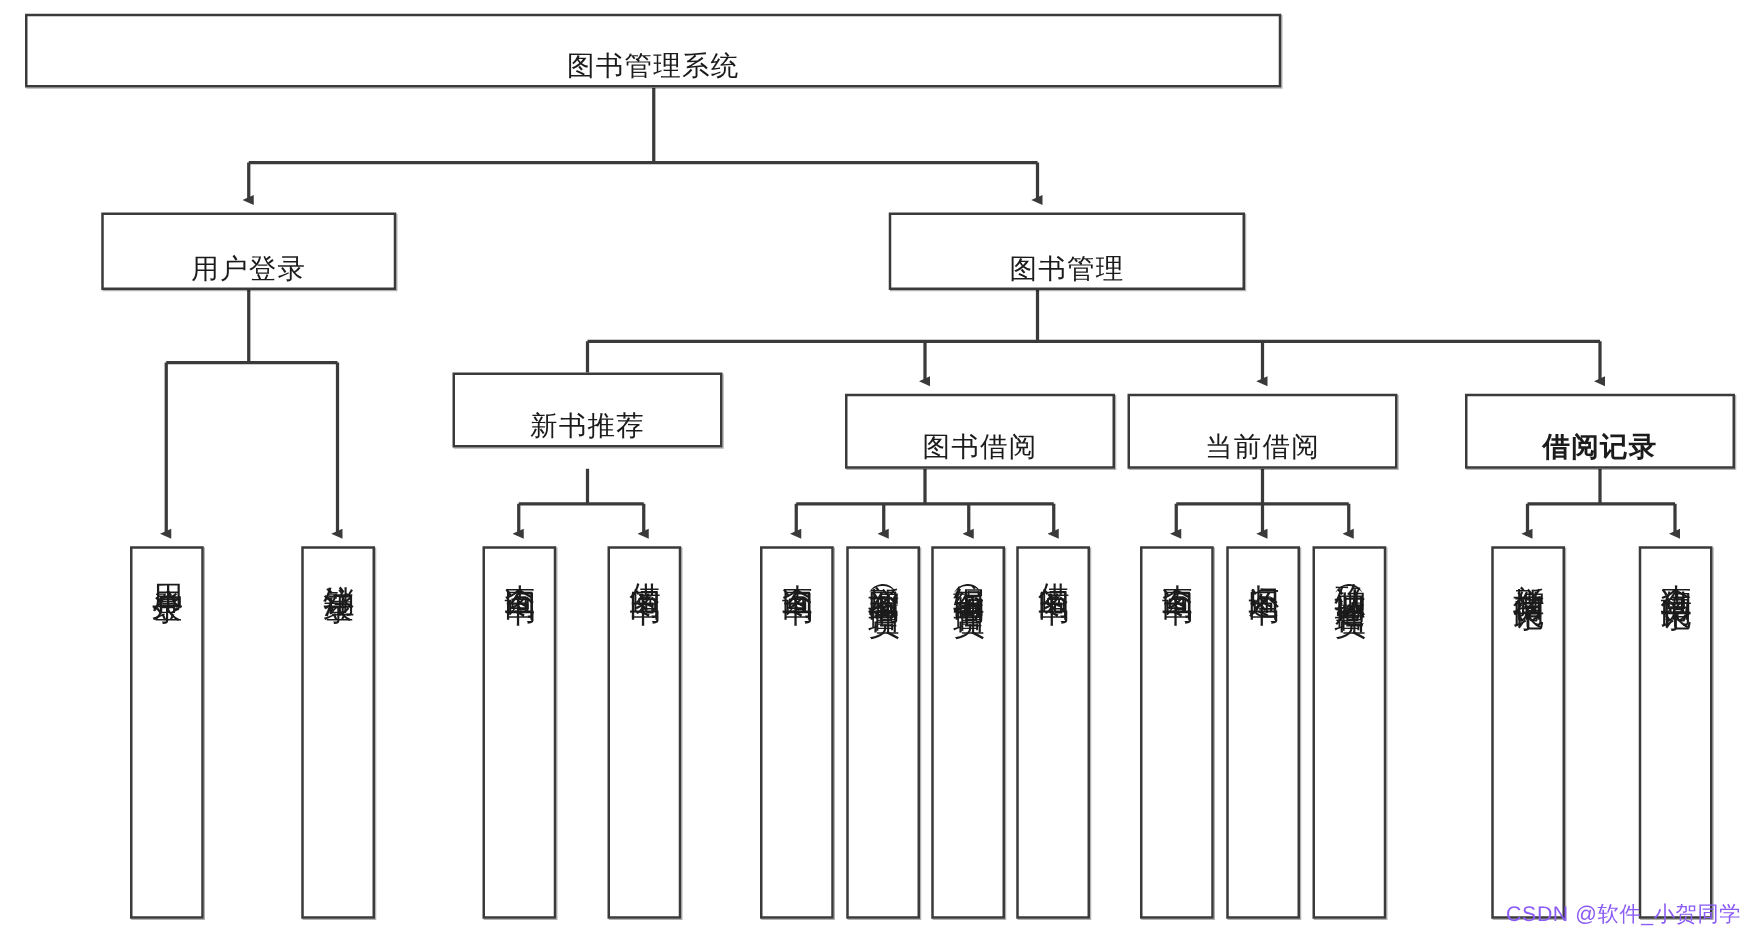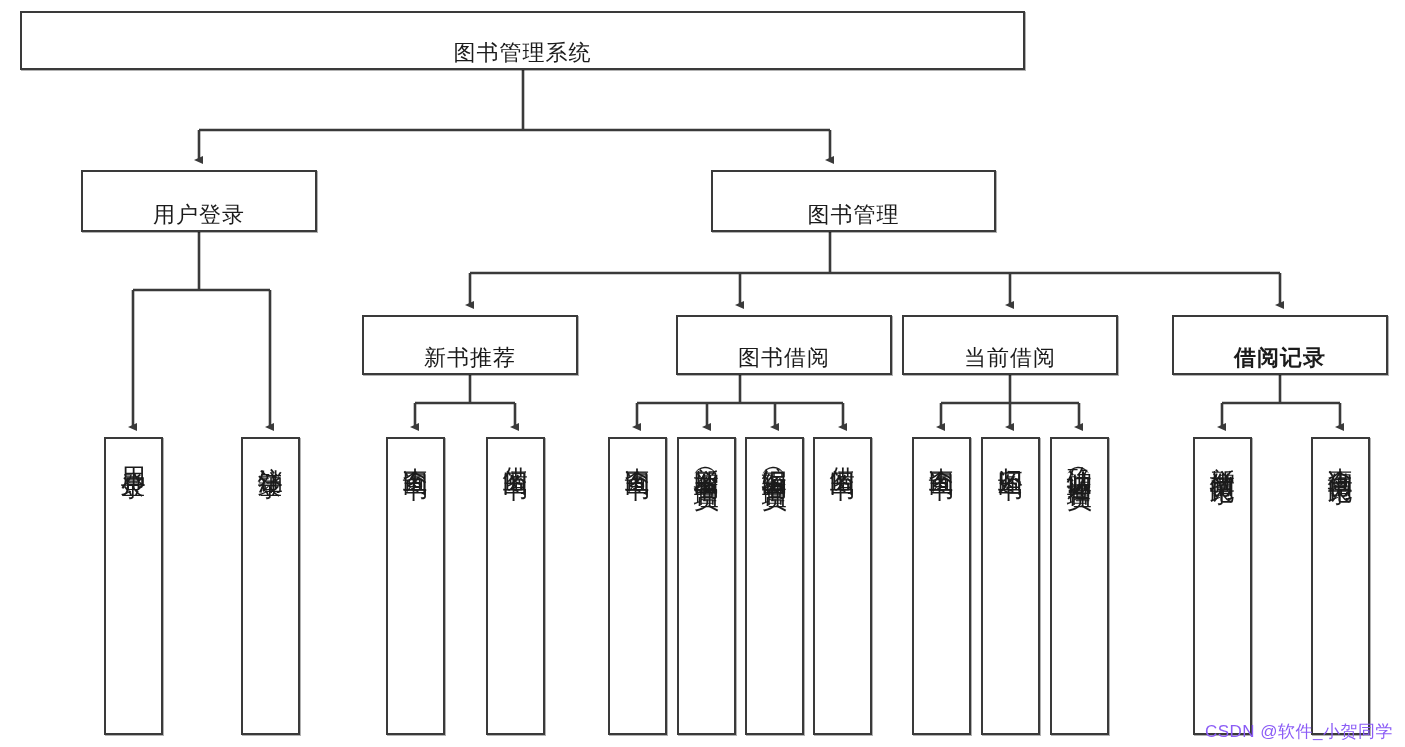--- a/index.html
+++ b/index.html
@@ -125,21 +125,21 @@
     <span class="node-label">图书管理系统</span>
   </div>
 
   <div class="node horiz" style="left:81px; top:170px; width:236px; height:62px;">
     <span class="node-label">用户登录</span>
   </div>
   <div class="node horiz" style="left:711px; top:170px; width:285px; height:62px;">
     <span class="node-label">图书管理</span>
   </div>
 
-  <div class="node horiz" style="left:362px; top:315px; width:216px; height:60px;">
+  <div class="node horiz" style="left:362px; top:298px; width:216px; height:60px;">
     <span class="node-label">新书推荐</span>
   </div>
   <div class="node horiz" style="left:632px; top:315px; width:216px; height:60px;margin-left:44px;">
     <span class="node-label">图书借阅</span>
   </div>
   <div class="node horiz" style="left:902px; top:315px; width:216px; height:60px;">
     <span class="node-label">当前借阅</span>
   </div>
   <div class="node horiz" style="left:1172px; top:315px; width:216px; height:60px;font-weight:bold;">
     <span class="node-label">借阅记录</span>

